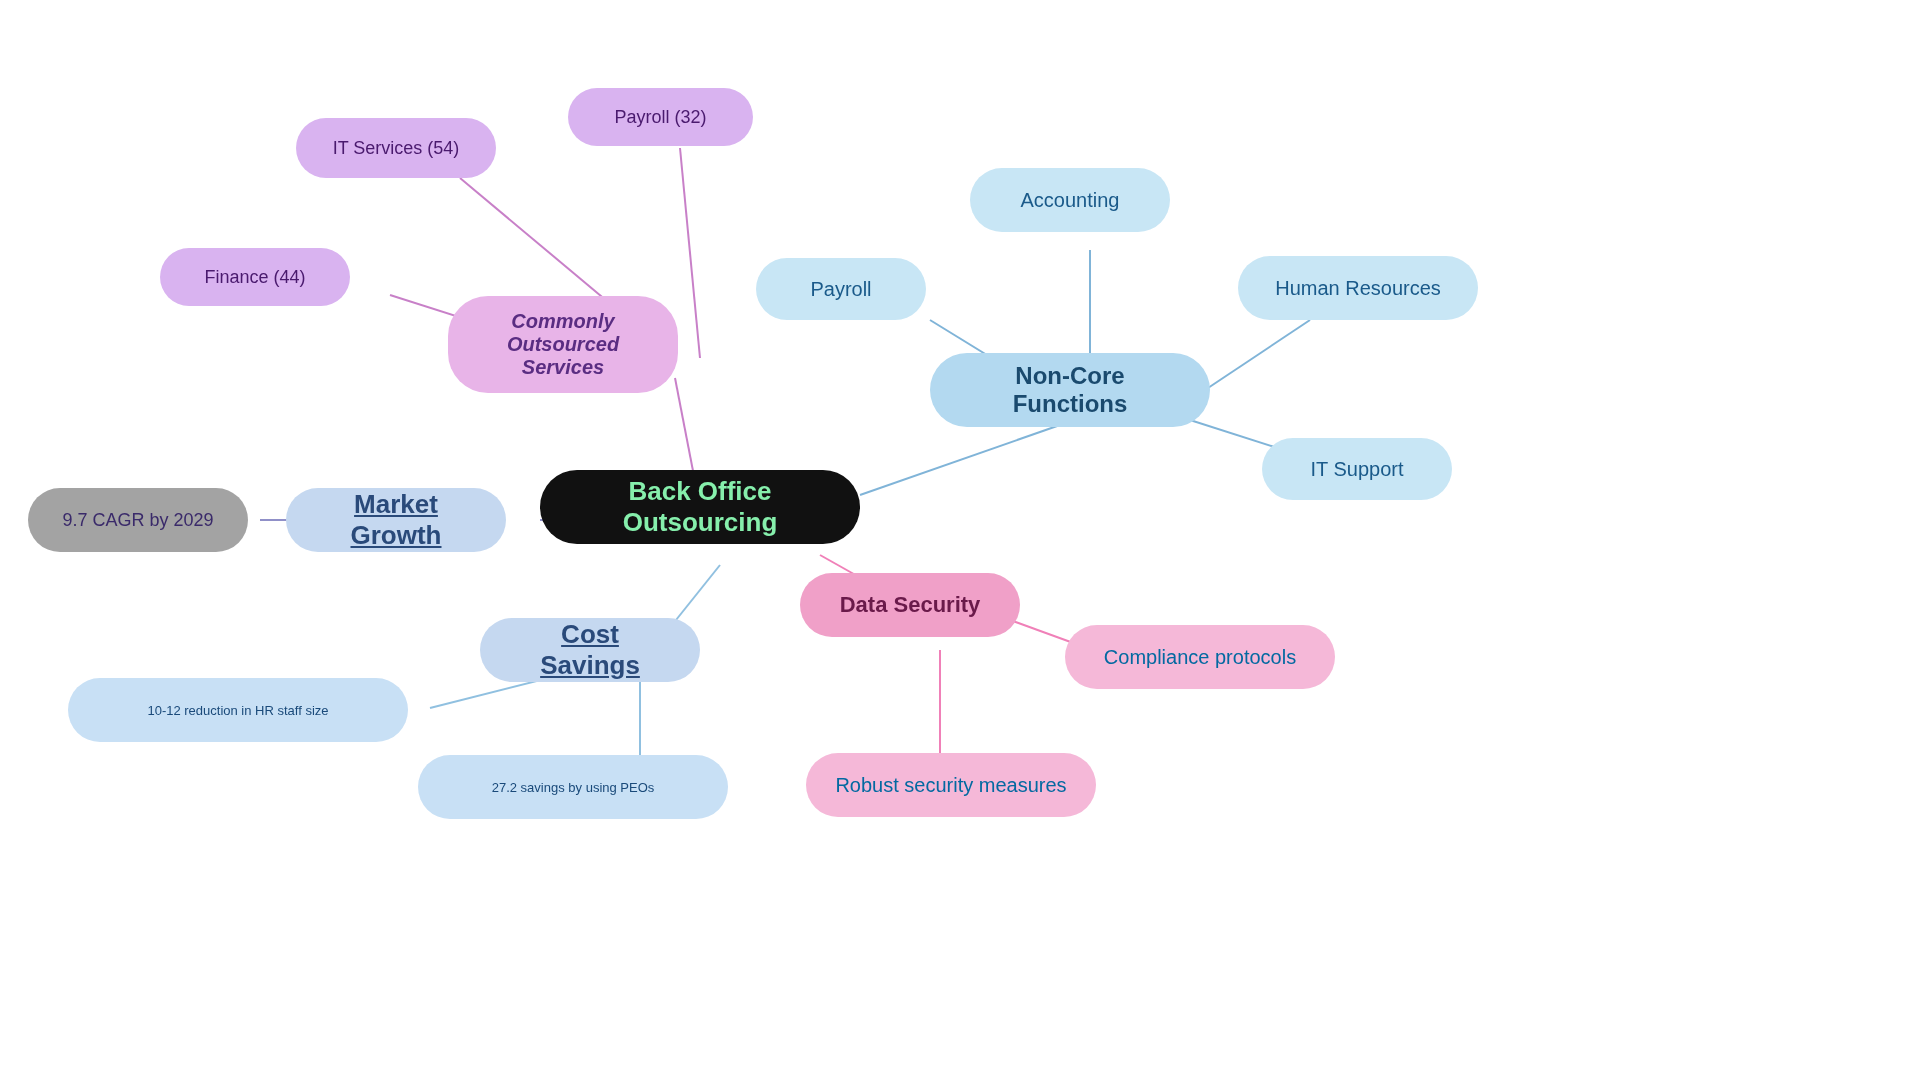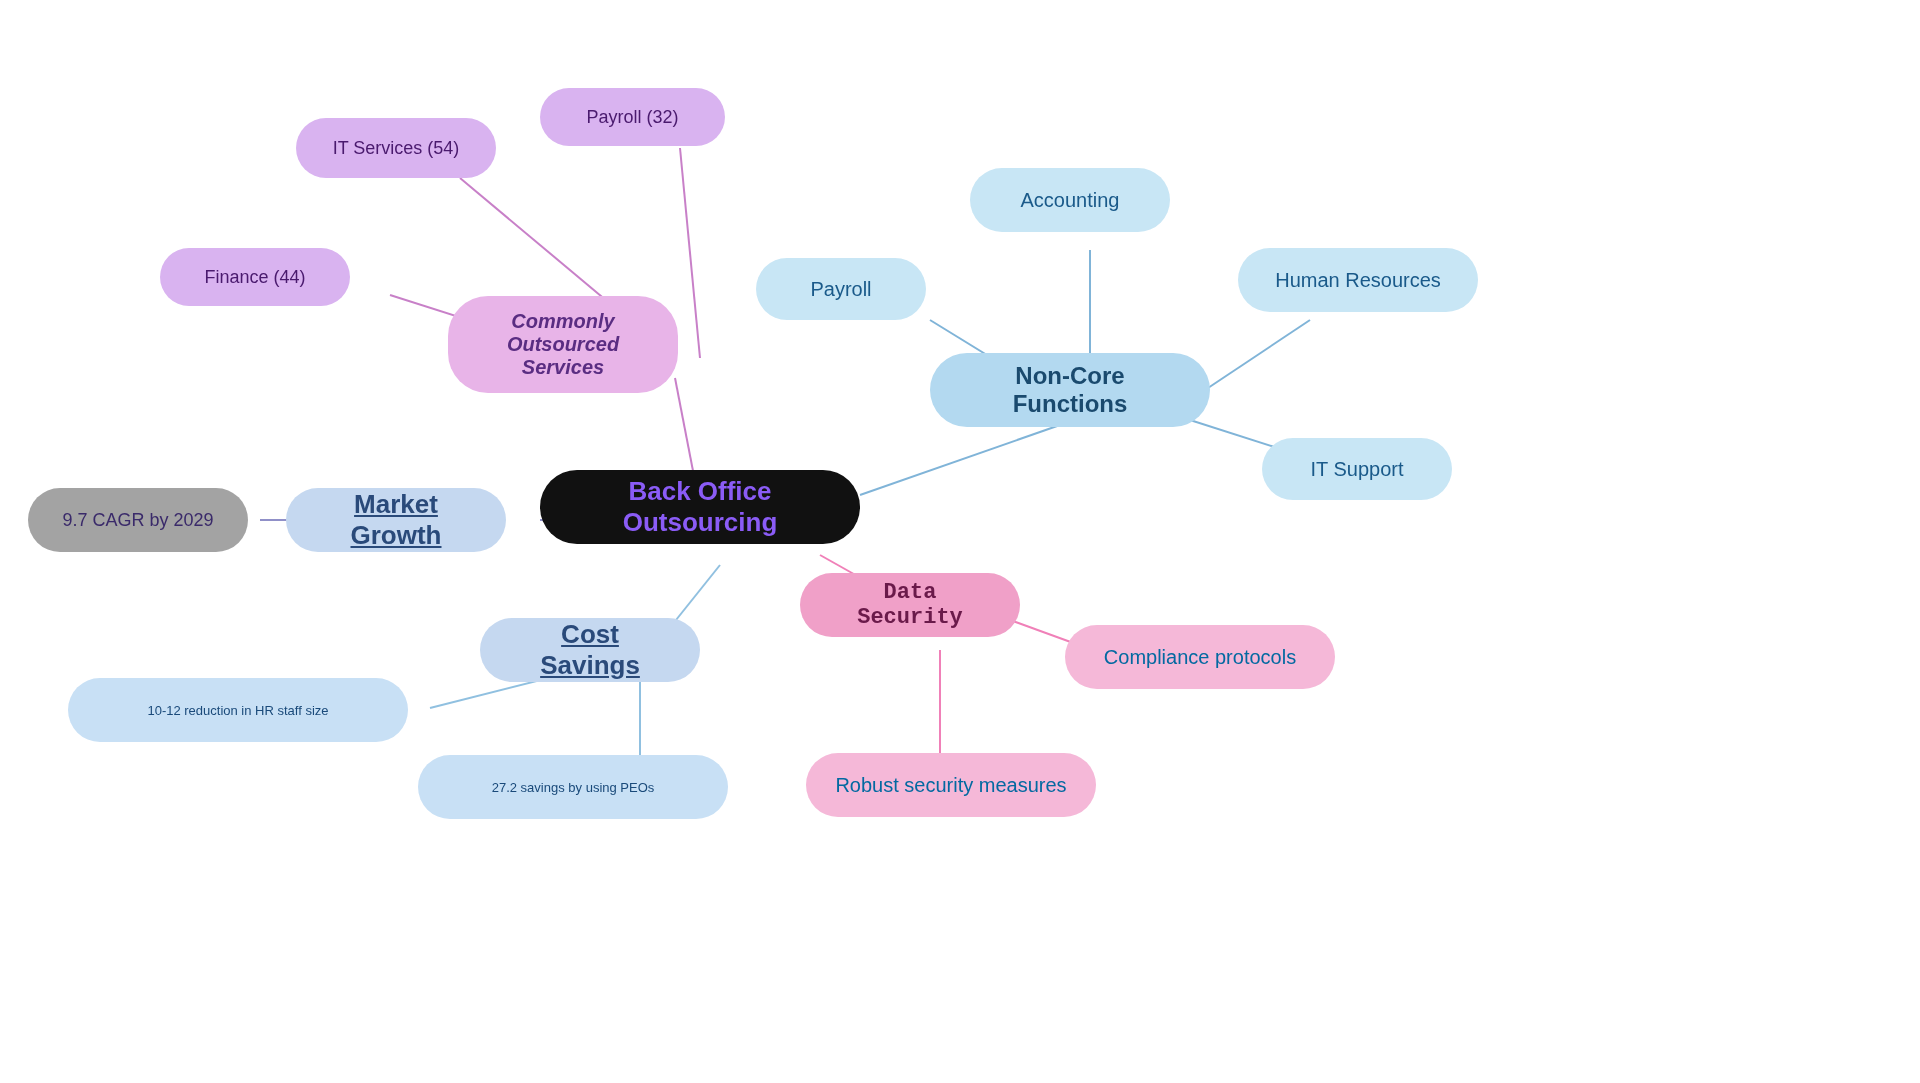--- a/index.html
+++ b/index.html
@@ -28,21 +28,21 @@
       align-items: center;
       justify-content: center;
       text-align: center;
       z-index: 1;
       padding: 14px 28px;
       font-weight: 500;
     }
 
     .node-center {
       background: #111111;
-      color: #8b5cf6;
+      color: #86efac;
       font-size: 26px;
       font-weight: 600;
       border-radius: 40px;
       width: 320px;
       height: 74px;
     }
 
     
     .node-purple-main {
       background: #e8b4e8;
@@ -161,21 +161,21 @@
 
 <div class="node node-purple-main" style="left: 448px; top: 296px;">
   <span style="white-space:pre-line;font-style:italic;">Commonly Outsourced
 Services</span>
 </div>
 
 <div class="node node-purple-child" style="left: 296px; top: 118px; width: 200px; height: 60px;">
   <span>IT Services (54)</span>
 </div>
 
-<div class="node node-purple-child" style="left: 540px; top: 88px; width: 185px; height: 58px;">
+<div class="node node-purple-child" style="left: 568px; top: 88px; width: 185px; height: 58px;">
   <span>Payroll (32)</span>
 </div>
 
 <div class="node node-purple-child" style="left: 160px; top: 248px; width: 190px; height: 58px;">
   <span>Finance (44)</span>
 </div>
 
 <div class="node node-lightblue-main" style="left: 286px; top: 488px; width: 220px; height: 64px;">
   <span>Market Growth</span>
 </div>
@@ -201,29 +201,29 @@
 </div>
 
 <div class="node node-blue-child" style="left: 970px; top: 168px; width: 200px; height: 64px;">
   <span>Accounting</span>
 </div>
 
 <div class="node node-blue-child" style="left: 756px; top: 258px; width: 170px; height: 62px; text-align: center;">
   <span>Payroll</span>
 </div>
 
-<div class="node node-blue-child" style="left: 1238px; top: 248px; width: 240px; height: 64px;">
+<div class="node node-blue-child" style="left: 1238px; top: 256px; width: 240px; height: 64px;">
   <span>Human Resources</span>
 </div>
 
 <div class="node node-blue-child" style="left: 1262px; top: 438px; width: 190px; height: 62px;">
   <span>IT Support</span>
 </div>
 
-<div class="node node-pink-main" style="left: 800px; top: 573px; width: 220px; height: 64px; font-family: Liberation Mono, monospace;">
+<div class="node node-pink-main" style="left: 800px; top: 573px; width: 220px; height: 64px;">
   <span>Data Security</span>
 </div>
 
 <div class="node node-pink-child" style="left: 1065px; top: 625px; width: 270px; height: 64px;">
   <span>Compliance protocols</span>
 </div>
 
 <div class="node node-pink-child" style="left: 806px; top: 753px; width: 290px; height: 64px;">
   <span>Robust security measures</span>
 </div>

